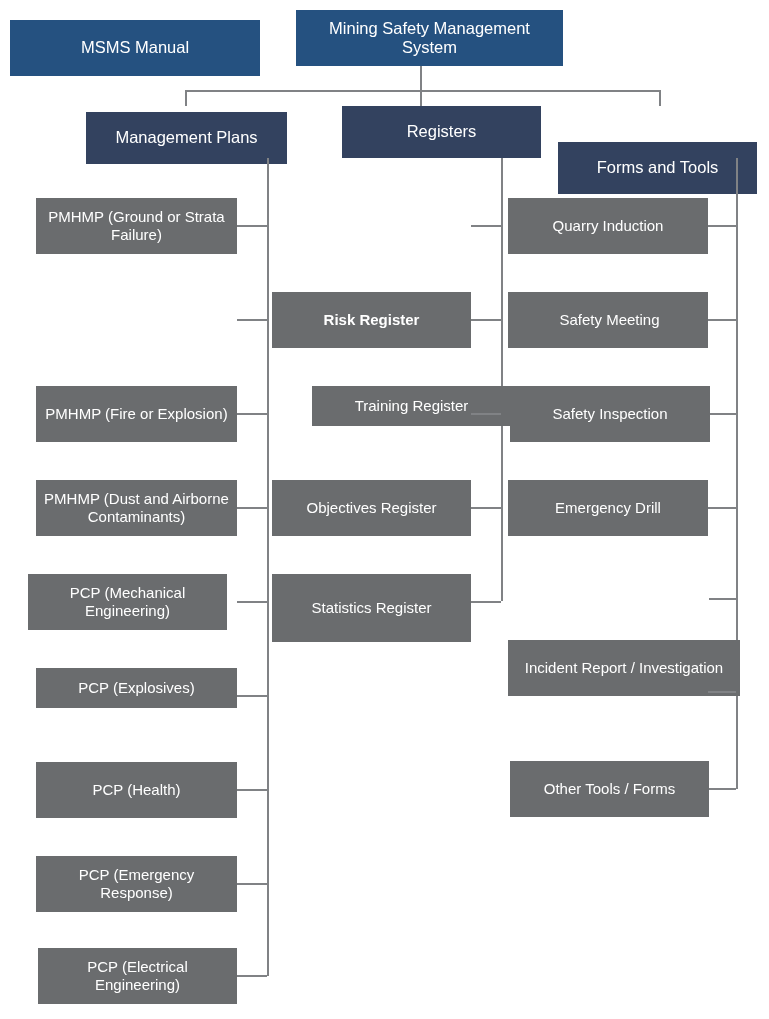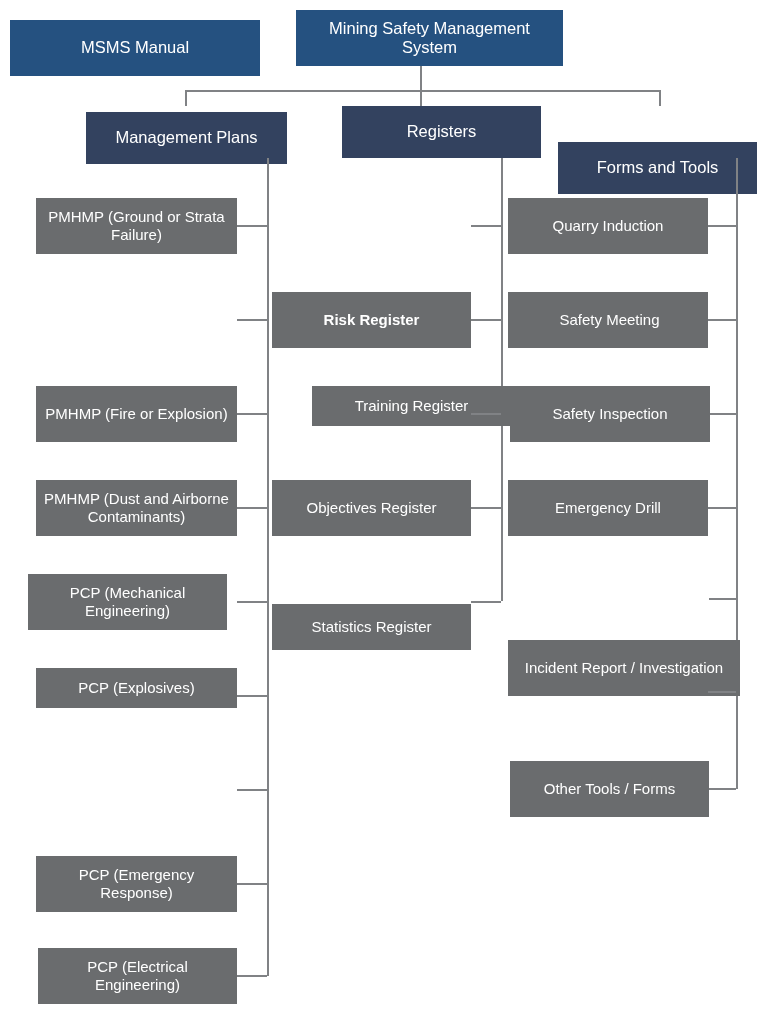--- a/index.html
+++ b/index.html
@@ -99,20 +99,23 @@
   <div class="node leaf" style="left:28px; top:574px; width:199px; height:56px;">
     <span>PCP (Mechanical Engineering)</span>
   </div>
   <div class="conn h" style="left:237px; top:601px; width:30px;"></div>
 
   <div class="node leaf" style="left:36px; top:668px; width:201px; height:40px;">
     <span>PCP (Explosives)</span>
   </div>
   <div class="conn h" style="left:237px; top:695px; width:30px;"></div>
 
+  <div class="node leaf" style="left:36px; top:762px; width:201px; height:56px;">
+    <span>PCP (Health)</span>
+  </div>
   <div class="conn h" style="left:237px; top:789px; width:30px;"></div>
 
   <div class="node leaf" style="left:36px; top:856px; width:201px; height:56px;">
     <span>PCP (Emergency Response)</span>
   </div>
   <div class="conn h" style="left:237px; top:883px; width:30px;"></div>
 
   <div class="node leaf" style="left:38px; top:948px; width:199px; height:56px;">
     <span>PCP (Electrical Engineering)</span>
   </div>
@@ -130,21 +133,21 @@
   <div class="node leaf" style="left:272px; top:386px; width:199px; height:40px;margin-left:40px;">
     <span>Training Register</span>
   </div>
   <div class="conn h" style="left:471px; top:413px; width:30px;"></div>
 
   <div class="node leaf" style="left:272px; top:480px; width:199px; height:56px;">
     <span>Objectives Register</span>
   </div>
   <div class="conn h" style="left:471px; top:507px; width:30px;"></div>
 
-  <div class="node leaf" style="left:272px; top:604px; width:199px; height:46px;text-align:center;">
+  <div class="node leaf" style="left:272px; top:574px; width:199px; height:68px;text-align:center;">
     <span>Statistics Register</span>
   </div>
   <div class="conn h" style="left:471px; top:601px; width:30px;"></div>
 
   <div class="conn v" style="left:736px; top:158px; height:631px;"></div>
 
   <div class="node leaf" style="left:508px; top:198px; width:200px; height:56px;">
     <span>Quarry Induction</span>
   </div>
   <div class="conn h" style="left:708px; top:225px; width:28px;"></div>

